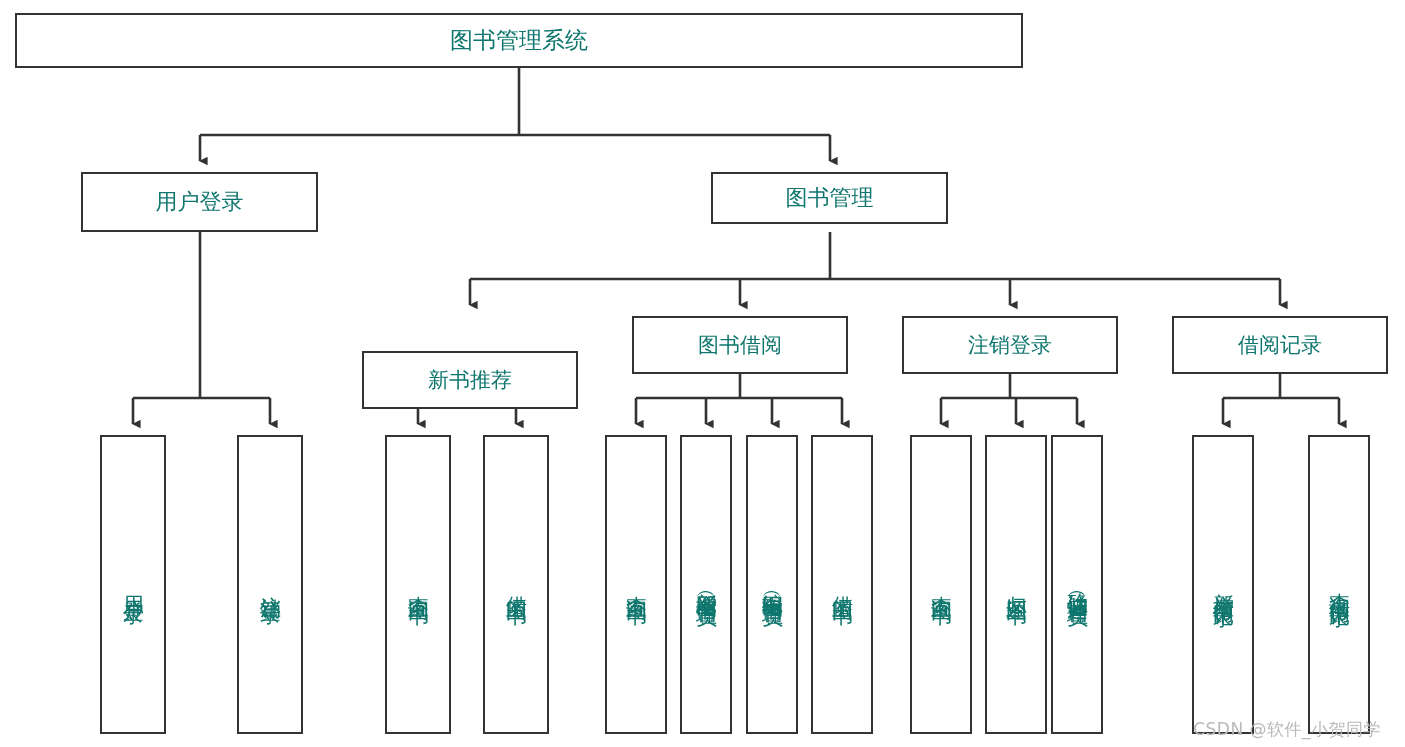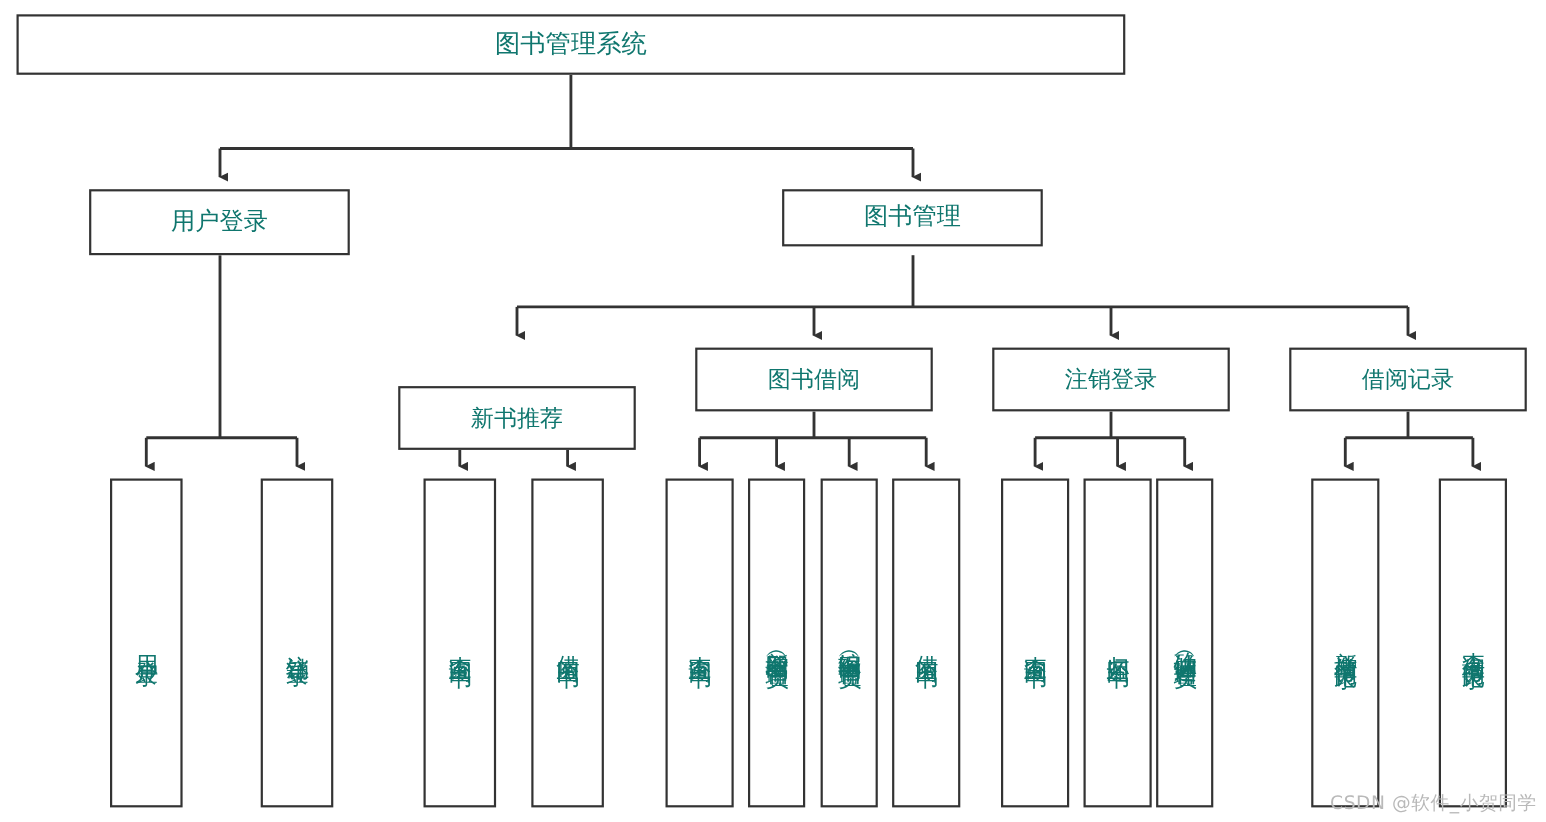--- a/index.html
+++ b/index.html
@@ -56,21 +56,21 @@
     text-orientation: upright;
     letter-spacing: 3px;
     line-height: 1;
     white-space: nowrap;
   }
   .node.leaf.tall .label {
     letter-spacing: 2px;
   }
   .watermark {
     position: absolute;
-    right: 8px;
+    right: 24px;
     bottom: 6px;
     font-size: 17px;
     color: #b9b9b9;
     letter-spacing: 0.5px;
     white-space: nowrap;
     user-select: none;
   }
 </style>
 </head>
 <body>

